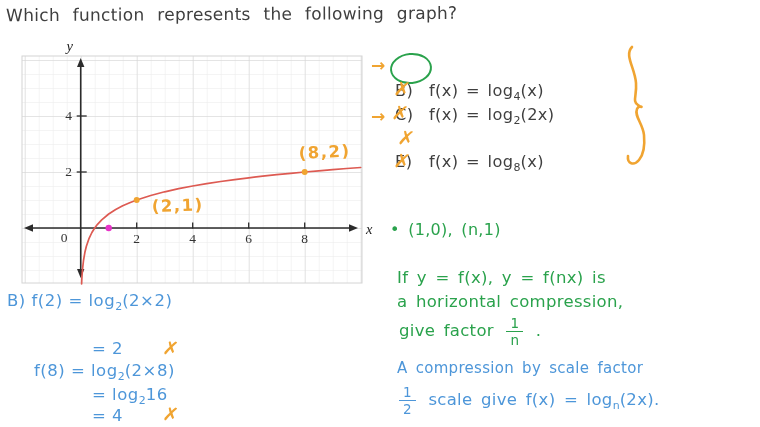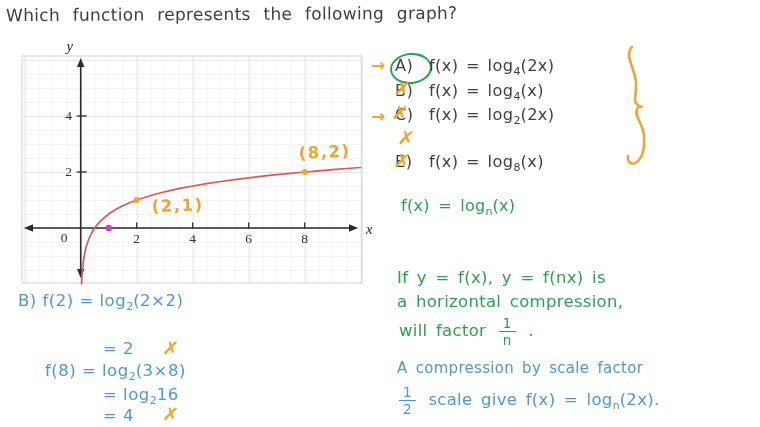--- a/index.html
+++ b/index.html
@@ -16,21 +16,21 @@
   .sub{font-size:11px;vertical-align:-4px;letter-spacing:0;}
   .note{font-size:16px;letter-spacing:.3px;word-spacing:3px;}
   .frac{display:inline-block;vertical-align:middle;text-align:center;line-height:1.05;
         font-size:13.5px;margin:0 4px;}
   .frac .num{display:block;border-bottom:1.6px solid currentColor;padding:0 4px 1px;}
   .frac .den{display:block;padding-top:1px;}
   .cross{font-size:20px;font-weight:bold;color:#f0a431;transform:rotate(8deg);}
   .arrow{font-size:17px;font-weight:bold;color:#f0a431;}
   .circleA{width:38px;height:27px;border:2.5px solid #2aa24c;border-radius:50%;
            transform:rotate(-5deg);background:transparent;}
-  .work{font-size:16.5px;letter-spacing:.5px;margin-left:11px;}
+  .work{font-size:16.5px;letter-spacing:.5px;}
   svg text{font-family:"Liberation Serif",serif;}
   svg text.hwt{font-family:"DejaVu Sans",sans-serif;font-weight:600;letter-spacing:1.5px;}
 </style>
 </head>
 <body>
 
 <div id="page">
 
   <div class="abs hw ink title" style="left:6px;top:4px;">Which function represents the following graph?</div>
 
@@ -83,68 +83,66 @@
     <text x="366" y="196" font-size="14.5" font-style="italic" fill="#222222">x</text>
 
     <text class="hwt" x="152" y="174" font-size="16.5" fill="#f0a431" transform="rotate(-2 152 174)">(2,1)</text>
     <text class="hwt" x="299" y="121" font-size="16.5" fill="#f0a431" transform="rotate(-3 299 121)">(8,2)</text>
   </svg>
 
   <span class="abs hw arrow" style="left:371px;top:55px;">→</span>
   <span class="abs hw arrow" style="left:371px;top:106px;">→</span>
   <div class="abs circleA" style="left:390px;top:53px;"></div>
 
-  <div class="abs hw ink opt" style="left:395px;top:56px;">
-    <span class="letter">A)</span><span>f(x) = log</span><span class="sub">4</span><span>(2x)</span>
-  </div>
   <div class="abs hw ink opt" style="left:395px;top:81px;">
     <span class="letter">B)</span><span>f(x) = log</span><span class="sub">4</span><span>(x)</span>
   </div>
   <div class="abs hw ink opt" style="left:395px;top:105px;">
     <span class="letter">C)</span><span>f(x) = log</span><span class="sub">2</span><span>(2x)</span>
   </div>
   <div class="abs hw ink opt" style="left:395px;top:152px;">
     <span class="letter">E)</span><span>f(x) = log</span><span class="sub">8</span><span>(x)</span>
   </div>
 
   <span class="abs hw cross" style="left:394px;top:77px;">✗</span>
   <span class="abs hw cross" style="left:392px;top:101px;">✗</span>
   <span class="abs hw cross" style="left:398px;top:126px;">✗</span>
   <span class="abs hw cross" style="left:394px;top:149px;">✗</span>
 
   <svg class="abs" style="left:618px;top:42px;" width="45" height="140" viewBox="0 0 45 140">
     <path d="M14 5 C6 13 17 26 18 41 C19 54 14 59 20 63 C27 68 22 61 19 67 C16 74 25 82 26 93 C27 104 26 112 21 118 C16 124 9 122 10 114" fill="none" stroke="#f0a431" stroke-width="2.6" stroke-linecap="round"></path>
   </svg>
 
-  <div class="abs hw green note" style="left:401px;top:196px;">
-    <span>f(x) = log</span><span class="sub">n</span><span>(x)</span>
+  <div class="abs hw green note" style="left:390px;top:220px;">
+    <span>•</span>
+    <span>(1,0),  (n,1)</span>
   </div>
   <div class="abs hw green note" style="left:397px;top:292px;font-size:16.5px;">a horizontal compression,</div>
   <div class="abs hw green note" style="left:397px;top:268px;font-size:16.5px;">If  y = f(x),  y = f(nx) is</div>
   <div class="abs hw green note" style="left:399px;top:316px;font-size:16.5px;">
-    <span>will factor</span>
+    <span>give factor</span>
     <span class="frac"><span class="num">1</span><span class="den">n</span></span>
     <span>.</span>
   </div>
 
   <div class="abs hw blue note" style="left:397px;top:359px;font-size:15px;">A compression by scale factor</div>
   <div class="abs hw blue note" style="left:395px;top:385px;font-size:16.5px;">
     <span class="frac"><span class="num">1</span><span class="den">2</span></span>
     <span>scale give  f(x) = log</span><span class="sub">n</span><span>(2x).</span>
   </div>
 
   <div class="abs hw blue work" style="left:7px;top:291px;">
     <span>B) f(2) = log</span><span class="sub">2</span><span>(2×2)</span>
   </div>
   <div class="abs hw blue work" style="left:92px;top:339px;">
     <span>= 2</span>
   </div>
   <span class="abs hw cross" style="left:163px;top:337px;font-size:19px;">✗</span>
   <div class="abs hw blue work" style="left:34px;top:361px;">
-    <span>f(8) = log</span><span class="sub">2</span><span>(3×8)</span>
+    <span>f(8) = log</span><span class="sub">2</span><span>(2×8)</span>
   </div>
   <div class="abs hw blue work" style="left:92px;top:385px;">
     <span>= log</span><span class="sub">2</span><span>16</span>
   </div>
   <div class="abs hw blue work" style="left:92px;top:406px;">
     <span>= 4</span>
   </div>
   <span class="abs hw cross" style="left:163px;top:403px;font-size:19px;">✗</span>
 
 </div>

